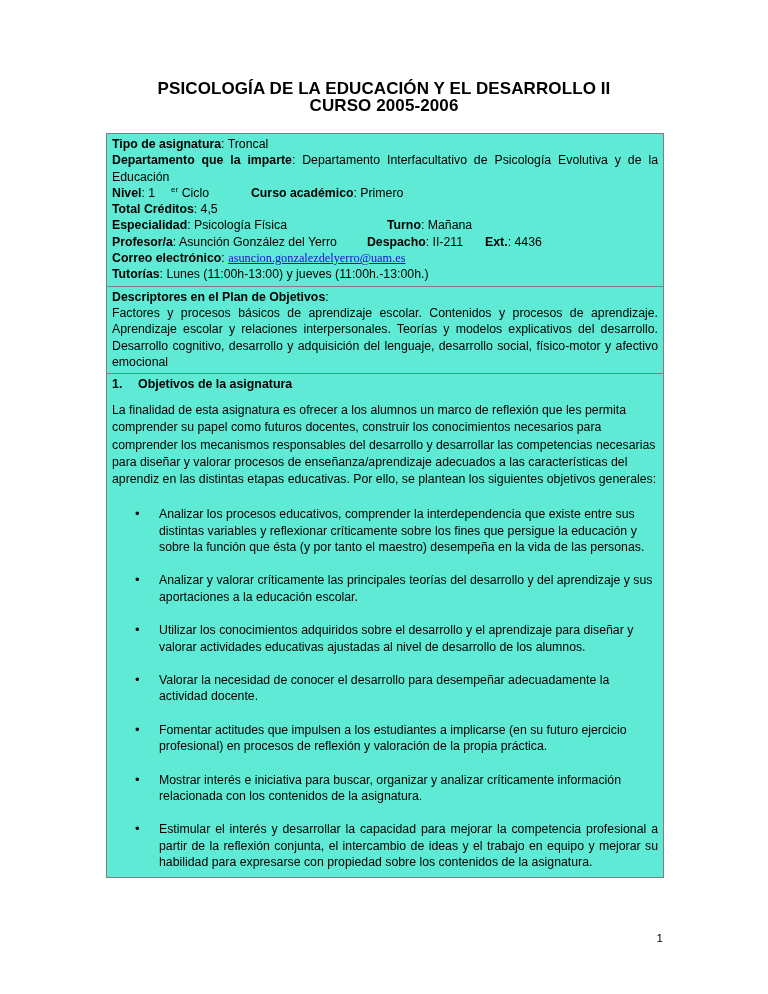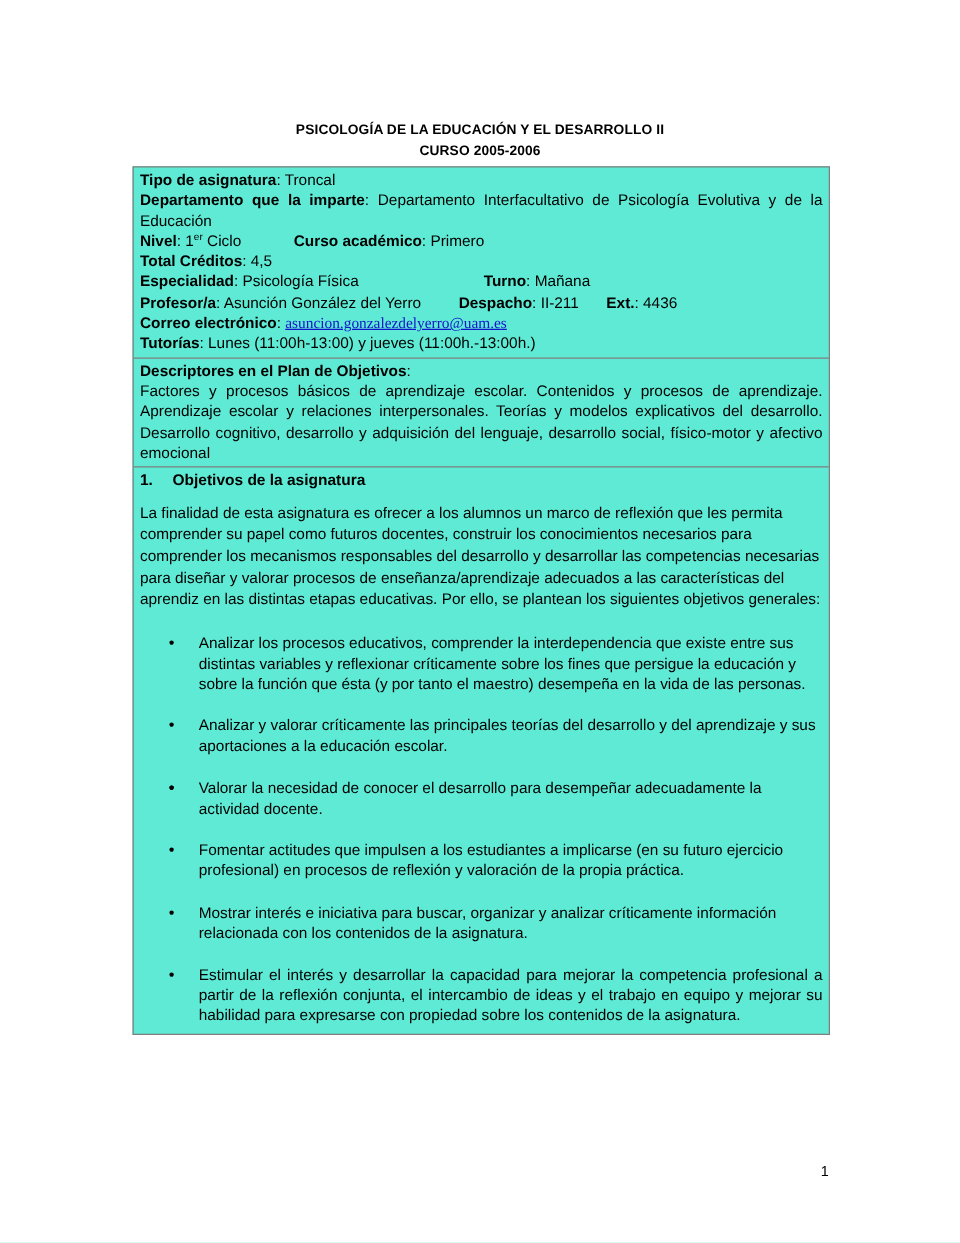--- a/index.html
+++ b/index.html
@@ -22,25 +22,24 @@
     height: 994px;
     box-sizing: border-box;
   }
   
   .doc-title {
     position: absolute;
     left: 0;
     top: 80px;
     width: 768px;
     text-align: center;
-    font-size: 11px;
+    font-size: 17px;
     font-weight: bold;
     line-height: 17px;
     letter-spacing: 0.1px;
-    margin-top: 16px;
   }
   .doc-title .line2 { display: block; }
 
   
   .frame {
     position: absolute;
     left: 106px;
     top: 133px;
     width: 558px;
     border: 1px solid #7f7f7f;
@@ -58,20 +57,21 @@
     font-size: 12.3px;
     line-height: 16.3px;
     margin: 0;
   }
   .txt.justify { text-align: justify; }
   b, .b { font-weight: bold; }
   sup {
     font-size: 8px;
     vertical-align: super;
     line-height: 0;
+    margin-left: 16px;
   }
   .mail {
     color: #1414cc;
     text-decoration: underline;
     font-family: Liberation Serif, serif;
   }
   .url-plain { font-size: 12.3px; }
   .gap-l { display: inline-block; width: 42px; }
   .gap-m { display: inline-block; width: 30px; }
   .gap-s { display: inline-block; width: 22px; }
@@ -159,21 +159,21 @@
     <div class="cell">
       <p class="sec-head">
           <span class="num">1.</span>
           <span>Objetivos de la asignatura</span>
         </p>
       <p class="intro">La finalidad de esta asignatura es ofrecer a los alumnos un marco de reflexión que les permita comprender su papel como futuros docentes, construir los conocimientos necesarios para comprender los mecanismos responsables del desarrollo y desarrollar las competencias necesarias para diseñar y valorar procesos de enseñanza/aprendizaje adecuados a las características del aprendiz en las distintas etapas educativas. Por ello, se plantean los siguientes objetivos generales:</p>
 
       <ul class="objectives">
         <li><span class="bullet">•</span><span>Analizar los procesos educativos, comprender la interdependencia que existe entre sus distintas variables y reflexionar críticamente sobre los fines que persigue  la educación y sobre la función que ésta (y por tanto el maestro) desempeña en la vida de las personas.</span></li>
         <li><span class="bullet">•</span><span>Analizar y valorar críticamente las principales teorías del desarrollo y del aprendizaje y sus aportaciones a la educación escolar.</span></li>
-        <li><span class="bullet">•</span></li>
+        <li><span class="bullet">•</span><span>Utilizar los conocimientos adquiridos sobre el desarrollo y el aprendizaje para diseñar y valorar actividades educativas ajustadas al nivel de desarrollo de los alumnos.</span></li>
         <li><span class="bullet">•</span><span>Valorar la necesidad de conocer el desarrollo para desempeñar adecuadamente la actividad docente.</span></li>
         <li><span class="bullet">•</span><span>Fomentar actitudes que impulsen a los estudiantes a implicarse (en su futuro ejercicio profesional) en procesos de reflexión y valoración de la propia práctica.</span></li>
         <li><span class="bullet">•</span><span>Mostrar interés e iniciativa para buscar, organizar y analizar críticamente información relacionada con los contenidos de la asignatura.</span></li>
         <li class="justify"><span class="bullet">•</span><span>Estimular el interés y desarrollar la capacidad para mejorar la competencia profesional a partir de la reflexión conjunta, el intercambio de ideas y el trabajo en equipo y mejorar su habilidad para expresarse con propiedad sobre los contenidos de la asignatura.</span></li>
       </ul>
     </div>
 
   </div>
 
   <div class="page-number">1</div>

